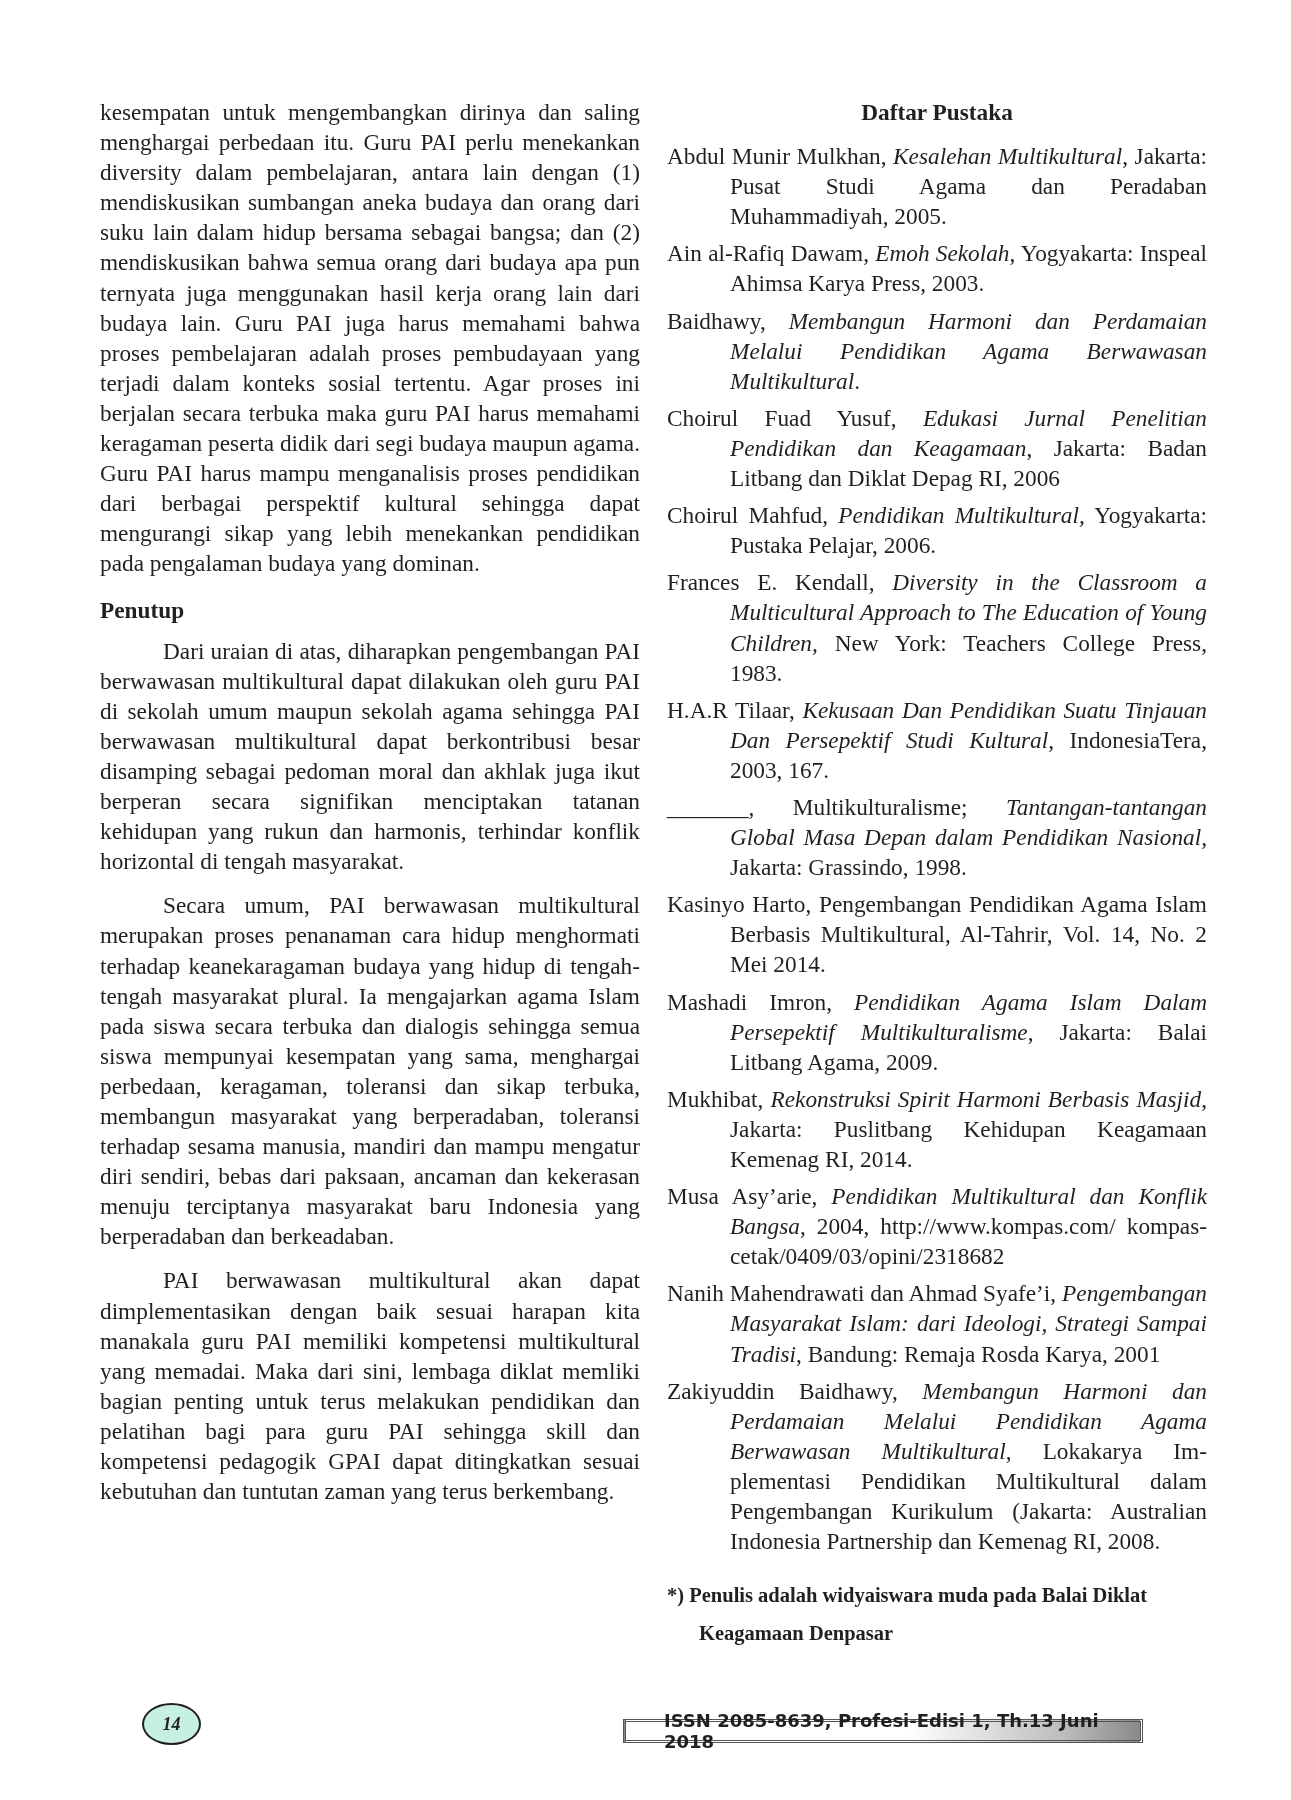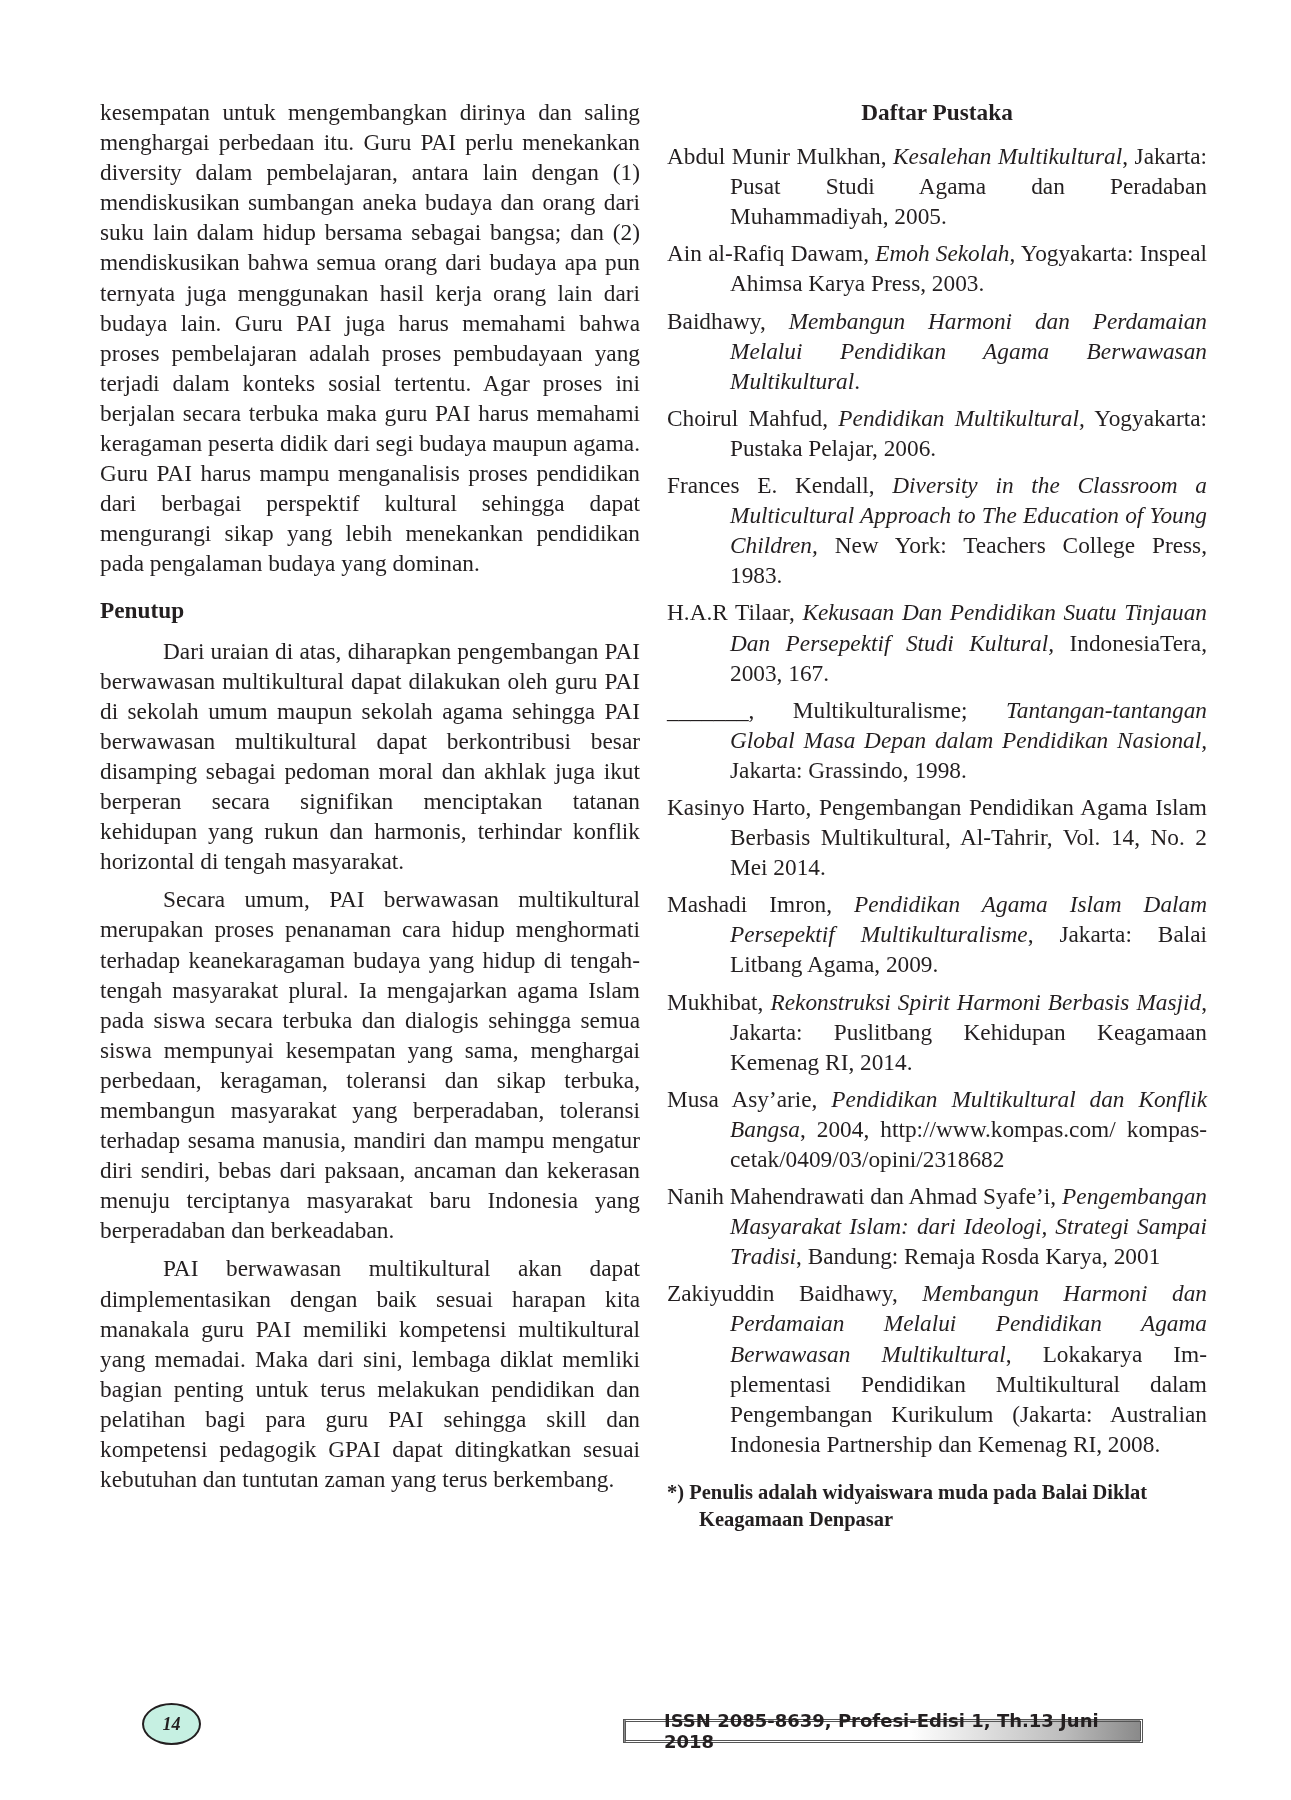--- a/index.html
+++ b/index.html
@@ -32,21 +32,21 @@
     .para {
       margin: 0;
       text-align: justify;
       text-justify: inter-word;
       hyphens: manual;
     }
     .para.indent {
       text-indent: 63px;
     }
     .gap {
-      margin-top: 8px;
+      margin-top: 14px;
     }
     .heading {
       font-weight: bold;
       margin: 16px 0 11px 0;
       font-size: 23.3px;
     }
     .refs-title {
       font-weight: bold;
       text-align: center;
       margin: 0 0 14px 0;
@@ -56,21 +56,21 @@
       margin: 0 0 7px 0;
       padding-left: 63px;
       text-indent: -63px;
       text-align: justify;
     }
     .ref i { font-style: italic; }
     .author-note {
       margin-top: 20px;
       font-weight: bold;
       font-size: 20.5px;
-      line-height: 27px;
+      line-height: 38px;
       padding-left: 32px;
       text-indent: -32px;
     }
     .page-number {
       position: absolute;
       left: 142px;
       top: 1703px;
       width: 55px;
       height: 38px;
       border: 2px solid #231f20;
@@ -112,20 +112,21 @@
   <p class="para indent gap">Secara umum, PAI berwawasan multikultural merupakan proses penanaman cara hidup menghor­mati terhadap keanekaragaman budaya yang hidup di tengah-tengah masyarakat plural. Ia mengajarkan agama Islam pada siswa secara terbuka dan dialo­gis sehingga semua siswa mempunyai kesempatan yang sama, menghargai perbedaan, keragaman, tol­eransi dan sikap terbuka, membangun masyarakat yang berperadaban, toleransi terhadap sesama ma­nusia, mandiri dan mampu mengatur diri sendiri, bebas dari paksaan, ancaman dan kekerasan menuju terciptanya masyarakat baru Indonesia yang berper­adaban dan berkeadaban.</p>
   <p class="para indent gap">PAI berwawasan multikultural akan dapat dimplementasikan dengan baik sesuai  harapan kita manakala guru PAI memiliki kompetensi multikul­tural yang memadai. Maka dari sini, lembaga diklat memliki bagian penting untuk terus melakukan pen­didikan dan pelatihan bagi para guru PAI sehingga skill dan kompetensi pedagogik GPAI dapat diting­katkan sesuai kebutuhan dan tuntutan zaman yang terus berkembang.</p>
 </div>
 
 <div class="col col-right">
   <div class="refs-title">Daftar Pustaka</div>
   <div id="ref-list">
       <p class="ref"><span>Abdul Munir Mulkhan, </span><i>Kesalehan Multikultural</i><span>, Jakarta: Pusat Studi Agama dan Peradaban Muhammadiyah, 2005.</span></p>
       <p class="ref"><span>Ain al-Rafiq Dawam, </span><i>Emoh Sekolah</i><span>, Yogyakarta: Inspeal Ahimsa Karya Press, 2003.</span></p>
       <p class="ref"><span>Baidhawy, </span><i>Membangun Harmoni dan Perdamaian Melalui Pendidikan Agama Berwawasan Multikultural</i><span>.</span></p>
+      <p class="ref"><span>Choirul Fuad Yusuf, </span><i>Edukasi Jurnal Penelitian Pendidikan dan Keagamaan</i><span>, Jakarta: Badan Litbang dan Diklat Depag RI, 2006</span></p>
       <p class="ref"><span>Choirul Mahfud, </span><i>Pendidikan Multikultural,</i><span> Yogya­karta: Pustaka Pelajar, 2006.</span></p>
       <p class="ref"><span>Frances E. Kendall, </span><i>Diversity in the Classroom a Multicultural Approach to The Education of Young Children,</i><span> New York: Teachers College Press, 1983.</span></p>
       <p class="ref"><span>H.A.R Tilaar, </span><i>Kekusaan Dan Pendidikan Suatu Tin­jauan Dan Persepektif Studi Kultural,</i><span> Indo­nesiaTera, 2003, 167.</span></p>
       <p class="ref"><span>_______, Multikulturalisme; </span><i>Tantangan-tantangan Global Masa Depan dalam Pendidikan Nasi­onal,</i><span> Jakarta: Grassindo, 1998.</span></p>
       <p class="ref"><span>Kasinyo Harto, Pengembangan Pendidikan Agama Islam Berbasis Multikultural, Al-Tahrir, Vol. 14, No. 2 Mei 2014.</span><i></i><span></span></p>
       <p class="ref"><span>Mashadi Imron, </span><i>Pendidikan Agama Islam Dalam Persepektif Multikulturalisme</i><span>, Jakarta: Balai Litbang Agama, 2009.</span></p>
       <p class="ref"><span>Mukhibat, </span><i>Rekonstruksi Spirit Harmoni Berbasis Masjid</i><span>, Jakarta: Puslitbang Kehidupan Ke­agamaan Kemenag RI, 2014.</span></p>
       <p class="ref"><span>Musa Asy’arie, </span><i>Pendidikan Multikultural dan Kon­flik Bangsa</i><span>, 2004, http://www.kompas.com/ kompas-cetak/0409/03/opini/2318682</span></p>
       <p class="ref"><span>Nanih Mahendrawati dan Ahmad Syafe’i, </span><i>Pengem­bangan Masyarakat Islam: dari Ideologi, Strategi Sampai Tradisi</i><span>, Bandung: Remaja Rosda Karya, 2001</span></p>
       <p class="ref"><span>Zakiyuddin Baidhawy, </span><i>Membangun Harmoni dan Perdamaian Melalui Pendidikan Agama Berwawasan Multikultural</i><span>, Lokakarya Im­plementasi Pendidikan Multikultural dalam Pengembangan Kurikulum (Jakarta: Austra­lian Indonesia Partnership dan Kemenag RI, 2008.</span></p>

